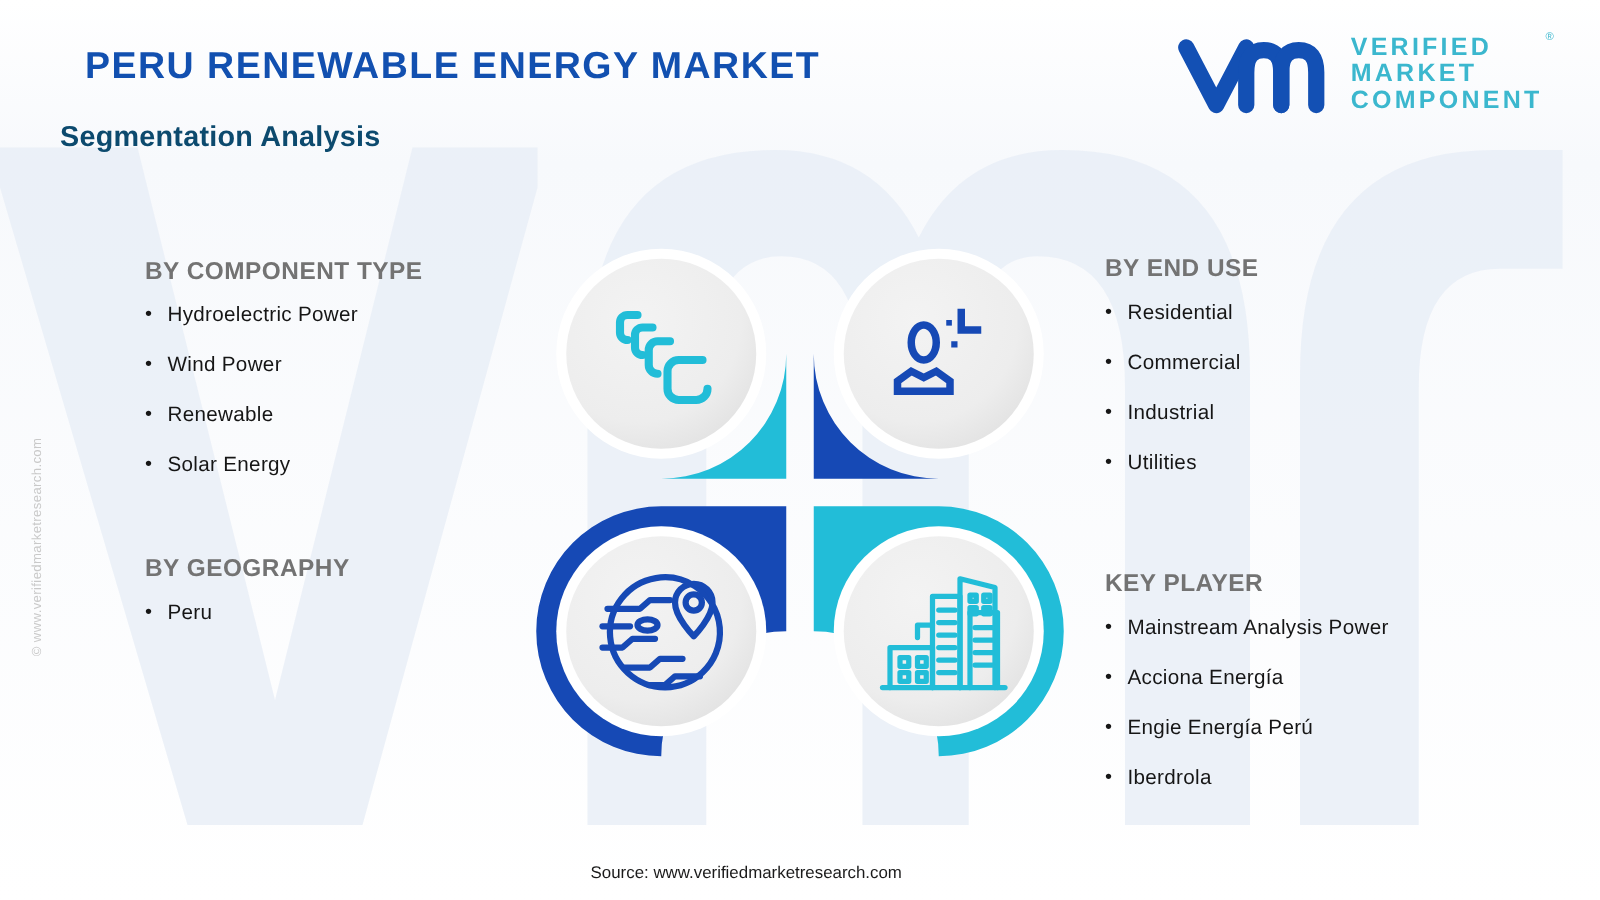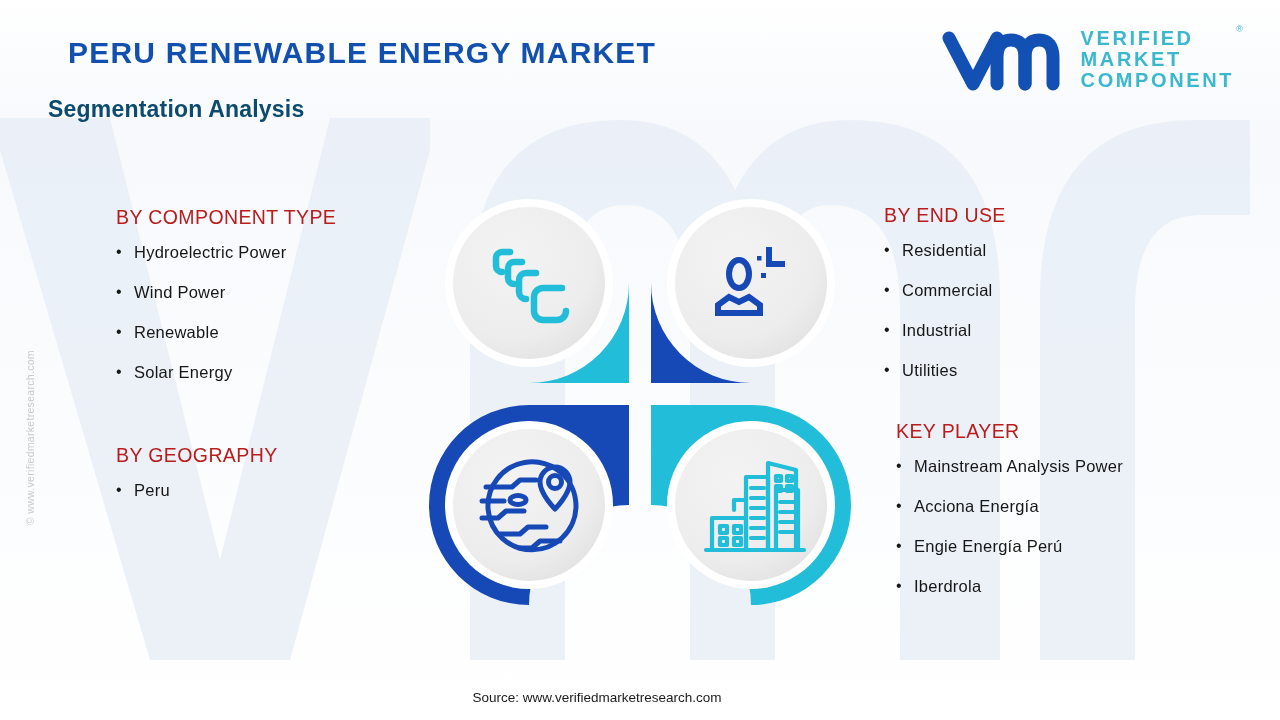--- a/index.html
+++ b/index.html
@@ -94,23 +94,23 @@
     z-index: 5;
   }
 
   
   .col-block {
     position: absolute;
     z-index: 6;
   }
   .block-heading {
     font-size: 19.5px;
-    font-weight: normal;
+    font-weight: bold;
     letter-spacing: 0.4px;
-    color: #b91c1c;
+    color: #737373;
     white-space: nowrap;
     margin: 0 0 14px 0;
   }
   .bullet-list {
     list-style: none;
     margin: 0;
     padding: 0;
   }
   .bullet-list li {
     display: flex;
@@ -125,21 +125,21 @@
     width: 18px;
     flex: 0 0 18px;
     color: #161616;
     font-size: 16px;
     line-height: 1.1;
   }
 
   #block-component { left: 116px; top: 206px; }
   #block-geography { left: 116px; top: 444px; }
   #block-enduse    { left: 884px; top: 204px; }
-  #block-keyplayer { left: 884px; top: 420px; margin-left: 12px; }
+  #block-keyplayer { left: 884px; top: 456px; }
 
   
   #quad {
     position: absolute;
     left: 424px;
     top: 178px;
     width: 432px;
     height: 432px;
     z-index: 4;
   }

